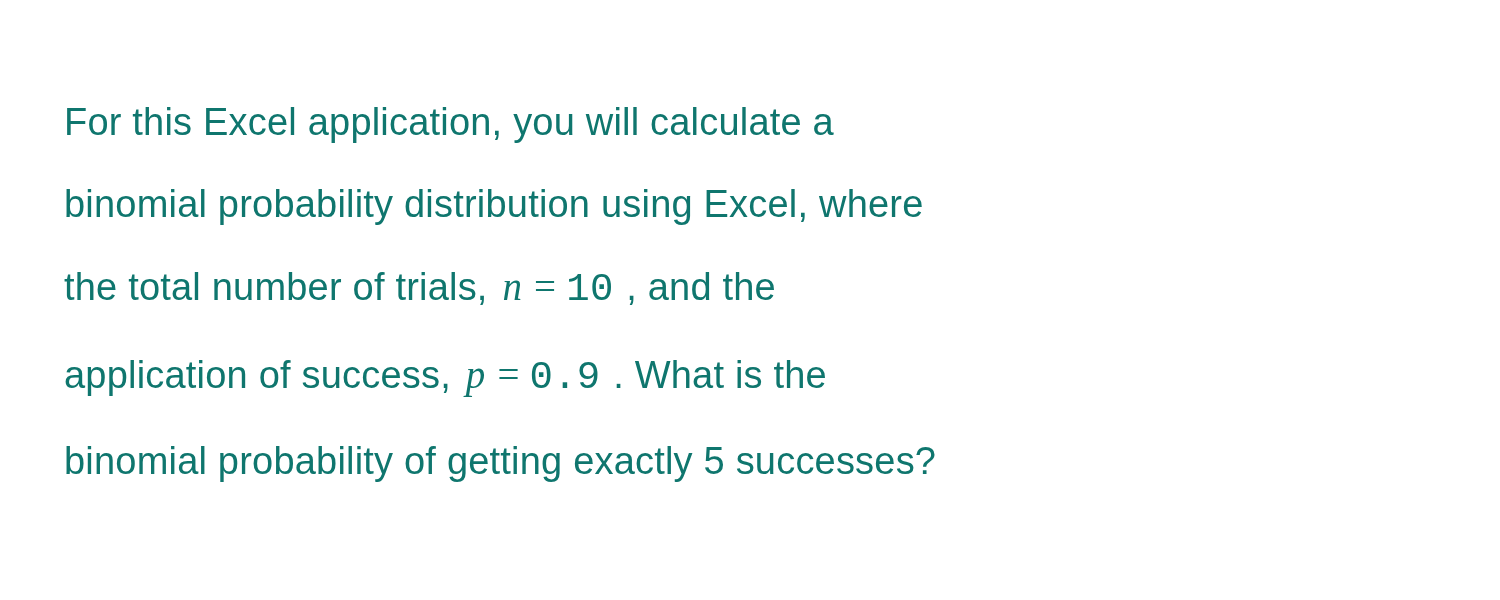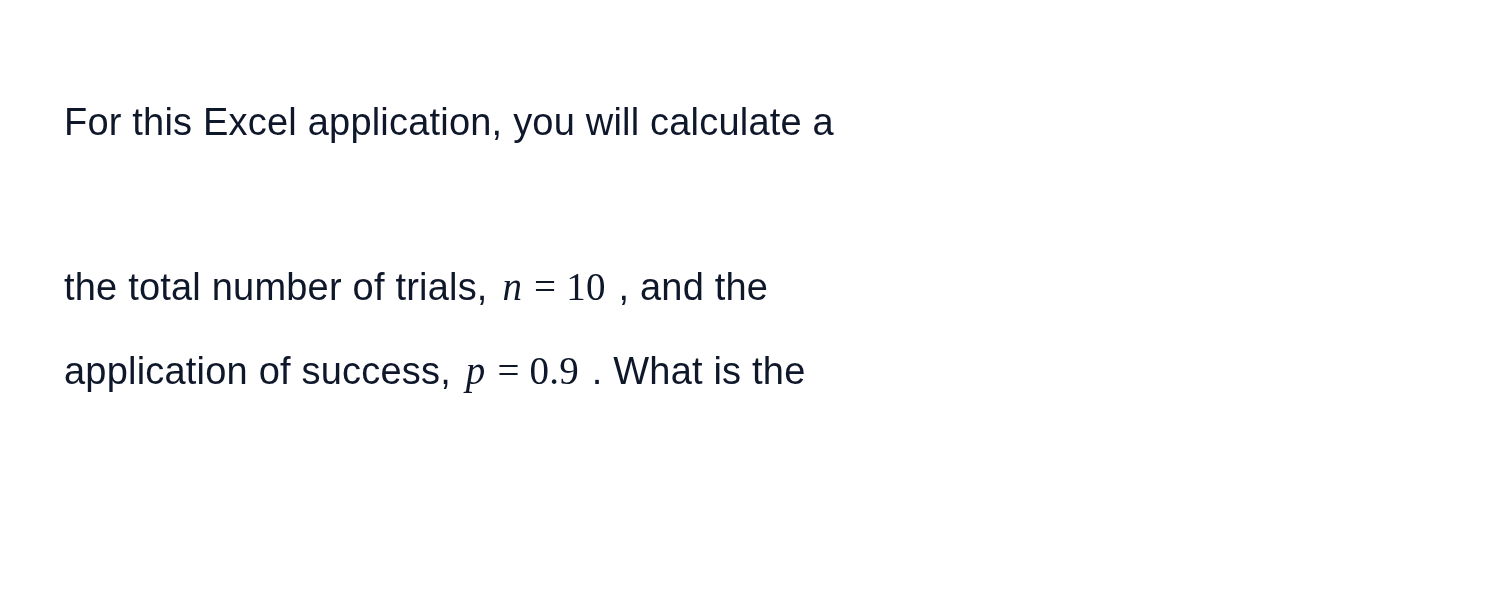--- a/index.html
+++ b/index.html
@@ -15,47 +15,48 @@
       overflow: hidden;
     }
     .container {
       padding: 82px 64px 0 64px;
       width: 100%;
       height: 100%;
     }
     .paragraph {
       font-size: 38px;
       line-height: 2.15;
-      color: #0f172a;
+      color: #0f766e;
       font-weight: 400;
       letter-spacing: 0.2px;
     }
     .math-var {
       font-family: "Times New Roman", Georgia, serif;
       font-style: italic;
       font-size: 39px;
       padding: 0 4px;
     }
     .math-eq {
       font-family: "Times New Roman", Georgia, serif;
       font-style: normal;
       font-size: 39px;
       padding: 0 8px;
     }
     .math-num {
-      font-family: Liberation Serif, serif;
+      font-family: Liberation Mono, monospace;
       font-style: normal;
       font-size: 39px;
       padding: 0 2px;
       margin-top: 24px;
     }
   </style>
 </head>
 <body>
 
 <div class="container">
   <p class="paragraph">
     <span>For this Excel application, you will calculate a</span><br>
-    <br>
+    <span>binomial probability distribution using Excel, where</span><br>
     <span>the total number of trials, </span><span class="math-var">n</span><span class="math-eq">=</span><span class="math-num">10</span><span> , and the</span><br>
     <span>application of success, </span><span class="math-var">p</span><span class="math-eq">=</span><span class="math-num">0.9</span><span> . What is the</span><br>
+    <span>binomial probability of getting exactly 5 successes?</span>
   </p>
 </div>
 
 </body></html>

